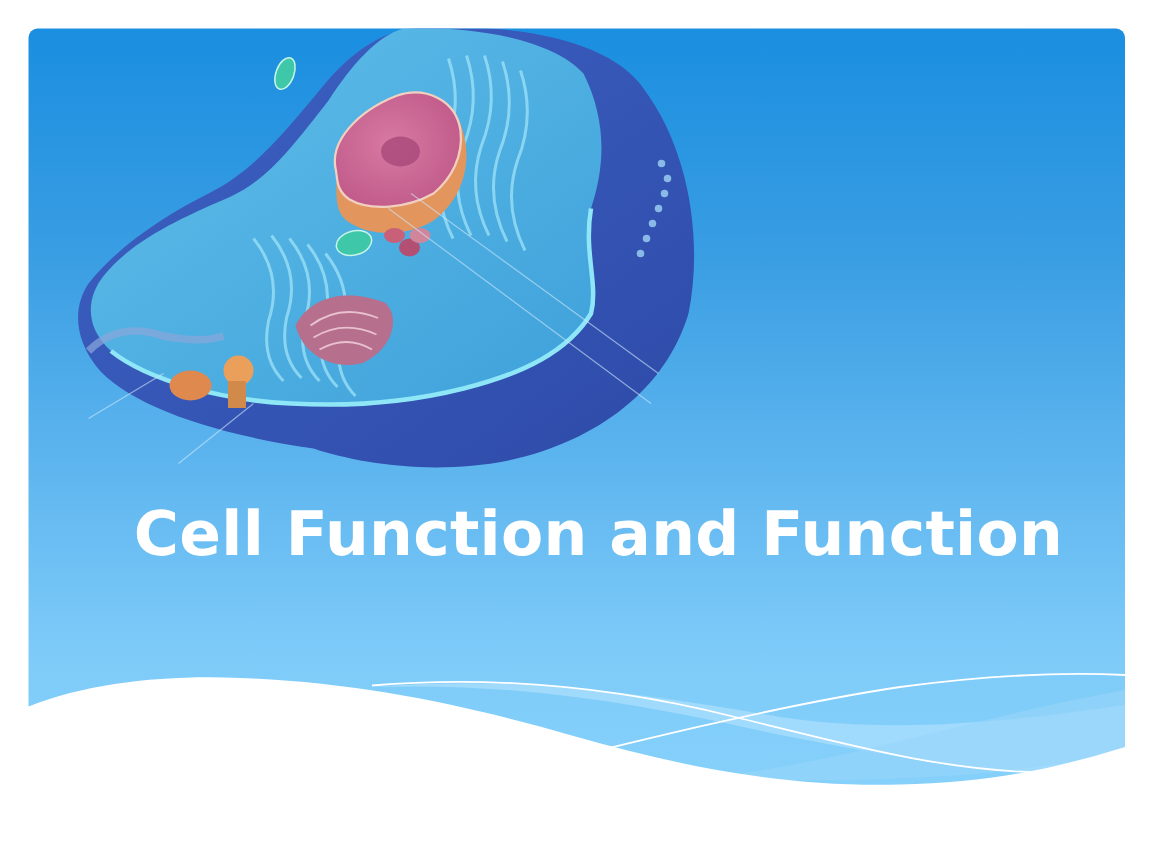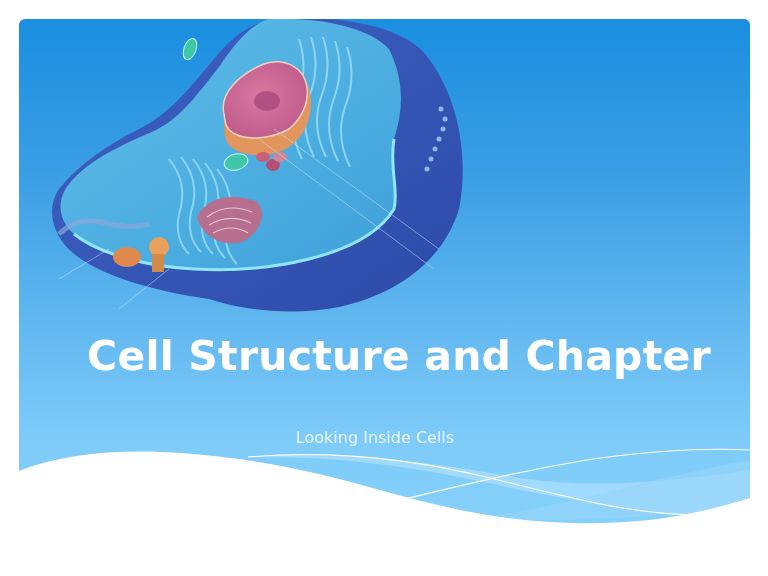--- a/index.html
+++ b/index.html
@@ -97,22 +97,21 @@
     <path d="M 40 215 q 20 -20 50 -10 q 25 5 40 0" fill="none" stroke="#8aa6dc" stroke-width="5" opacity="0.7"></path>
 
     <g stroke="#cfe8fb" stroke-width="0.8" opacity="0.6">
       <line x1="240" y1="120" x2="415" y2="250"></line>
       <line x1="255" y1="110" x2="420" y2="230"></line>
       <line x1="90" y1="230" x2="40" y2="260"></line>
       <line x1="150" y1="250" x2="100" y2="290"></line>
     </g>
   </svg>
 
-  <div class="title">Cell Structure and Chapter</div>
-  <div class="sub sub2">Looking Inside Cells</div>
+  <div class="title">Cell Function and Function</div>
 </div>
 
 <svg class="wave" viewBox="0 0 768 576" xmlns="http://www.w3.org/2000/svg">
 
   <path d="M 250 458 C 350 455 430 470 520 490 C 600 505 650 515 700 514 L 750 500 L 750 470 C 680 480 600 490 520 478 C 430 462 340 450 250 458 Z" fill="#a6dcfb" opacity="0.85"></path>
   <path d="M 460 520 C 560 510 640 480 750 460 L 750 500 C 700 514 620 520 540 520 Z" fill="#98d6fa" opacity="0.6"></path>
 
   <path d="M 19 471 C 60 455 110 450 160 452 C 240 455 310 470 380 490 C 450 510 520 525 600 523 C 660 522 705 512 750 498 L 768 498 L 768 576 L 0 576 L 0 471 Z" fill="#ffffff"></path>
 
   <path d="M 248 457 C 330 450 410 458 490 478 C 560 495 630 515 700 515" fill="none" stroke="#ffffff" stroke-width="1.2"></path>

